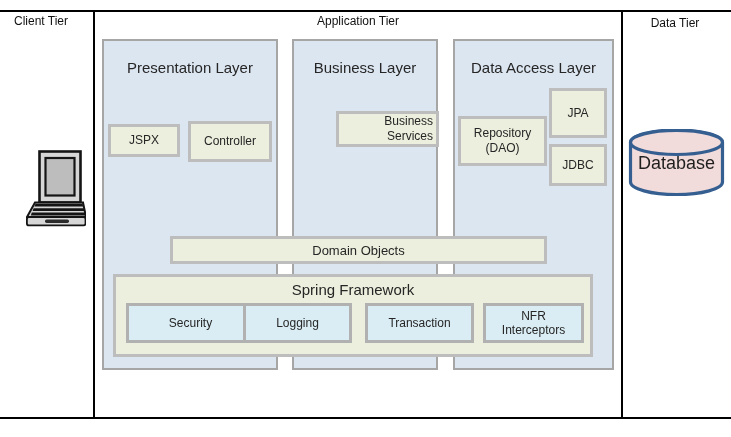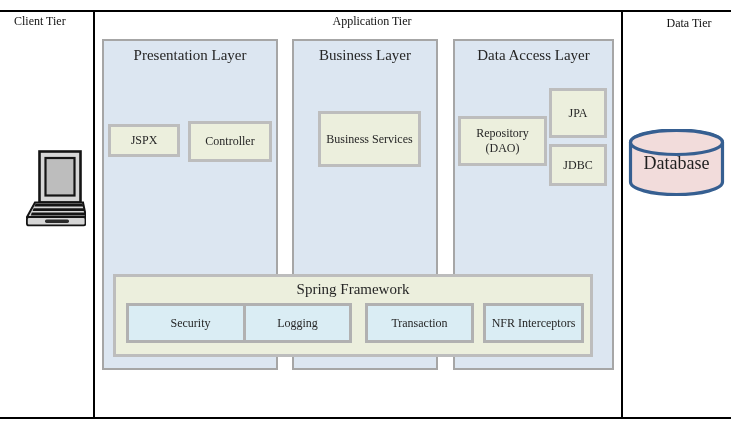--- a/index.html
+++ b/index.html
@@ -9,32 +9,32 @@
     --database-fill:#F2DCDB;
     --database-stroke:#365F91;
     --border-gray:#A6A6A6;
     --component-border:#BDBDBD;
     --line-black:#000000;
     --text:#1F1F1F;
   }
   html,body{margin:0;padding:0;background:#ffffff;}
   .canvas{
     position:relative;width:731px;height:437px;background:#ffffff;overflow:hidden;
-    font-family:Liberation Serif, serif;color:var(--text);
+    font-family:Liberation Sans, sans-serif;color:var(--text);
   }
   .hline{position:absolute;left:0;width:731px;height:2px;background:var(--line-black);}
   .vline{position:absolute;top:10px;width:2px;height:409px;background:var(--line-black);}
   .tier-label{position:absolute;top:13px;font-size:12px;line-height:16px;color:#111;}
-  .tier-label.center{text-align:center;padding-left:14px;}
+  .tier-label.center{text-align:center;}
   .layer-col{
     position:absolute;top:39px;height:331px;box-sizing:border-box;
     background:var(--layer-fill);border:2px solid var(--border-gray);
   }
   .layer-title{
-    text-align:center;padding-top:6px;font-size:15px;color:#262626;
+    text-align:center;padding-top:18px;font-size:15px;color:#262626;
   }
   .cbox{
     position:absolute;box-sizing:border-box;background:var(--component-fill);
     border:3px solid var(--component-border);
     display:flex;align-items:center;justify-content:center;text-align:center;
     font-size:12px;line-height:1.25;color:#262626;padding:0 3px;
   }
   .bar{
     position:absolute;box-sizing:border-box;background:var(--component-fill);
     border:3px solid var(--component-border);
@@ -82,29 +82,32 @@
 
   <div class="layer-col" style="left:102px;width:176px;">
     <div class="layer-title">Presentation Layer</div>
   </div>
   <div class="cbox" style="left:108px;top:124px;width:72px;height:33px;">JSPX</div>
   <div class="cbox" style="left:188px;top:121px;width:84px;height:41px;">Controller</div>
 
   <div class="layer-col" style="left:292px;width:146px;">
     <div class="layer-title">Business Layer</div>
   </div>
-  <div class="cbox" style="left:318px;top:111px;width:103px;height:56px;">Business Services</div>
+  <div class="cbox" style="left:336px;top:111px;width:103px;height:36px;text-align:right;">Business Services</div>
 
   <div class="layer-col" style="left:453px;width:161px;">
     <div class="layer-title">Data Access Layer</div>
   </div>
   <div class="cbox" style="left:458px;top:116px;width:89px;height:50px;">Repository (DAO)</div>
   <div class="cbox" style="left:549px;top:88px;width:58px;height:50px;">JPA</div>
   <div class="cbox" style="left:549px;top:144px;width:58px;height:42px;">JDBC</div>
 
+  <div class="bar" style="left:170px;top:236px;width:377px;height:28px;">
+    <div class="bar-label">Domain Objects</div>
+  </div>
 
   <div class="bar" style="left:113px;top:274px;width:480px;height:83px;">
     <div class="sf-title">Spring Framework</div>
     <div class="module" style="left:10px;width:129px;">Security</div>
     <div class="module" style="left:127px;width:109px;">Logging</div>
     <div class="module" style="left:249px;width:109px;">Transaction</div>
     <div class="module" style="left:367px;width:101px;">NFR Interceptors</div>
   </div>
 
   <div class="icon-wrap" style="left:628px;top:129px;width:97px;height:69px;">

